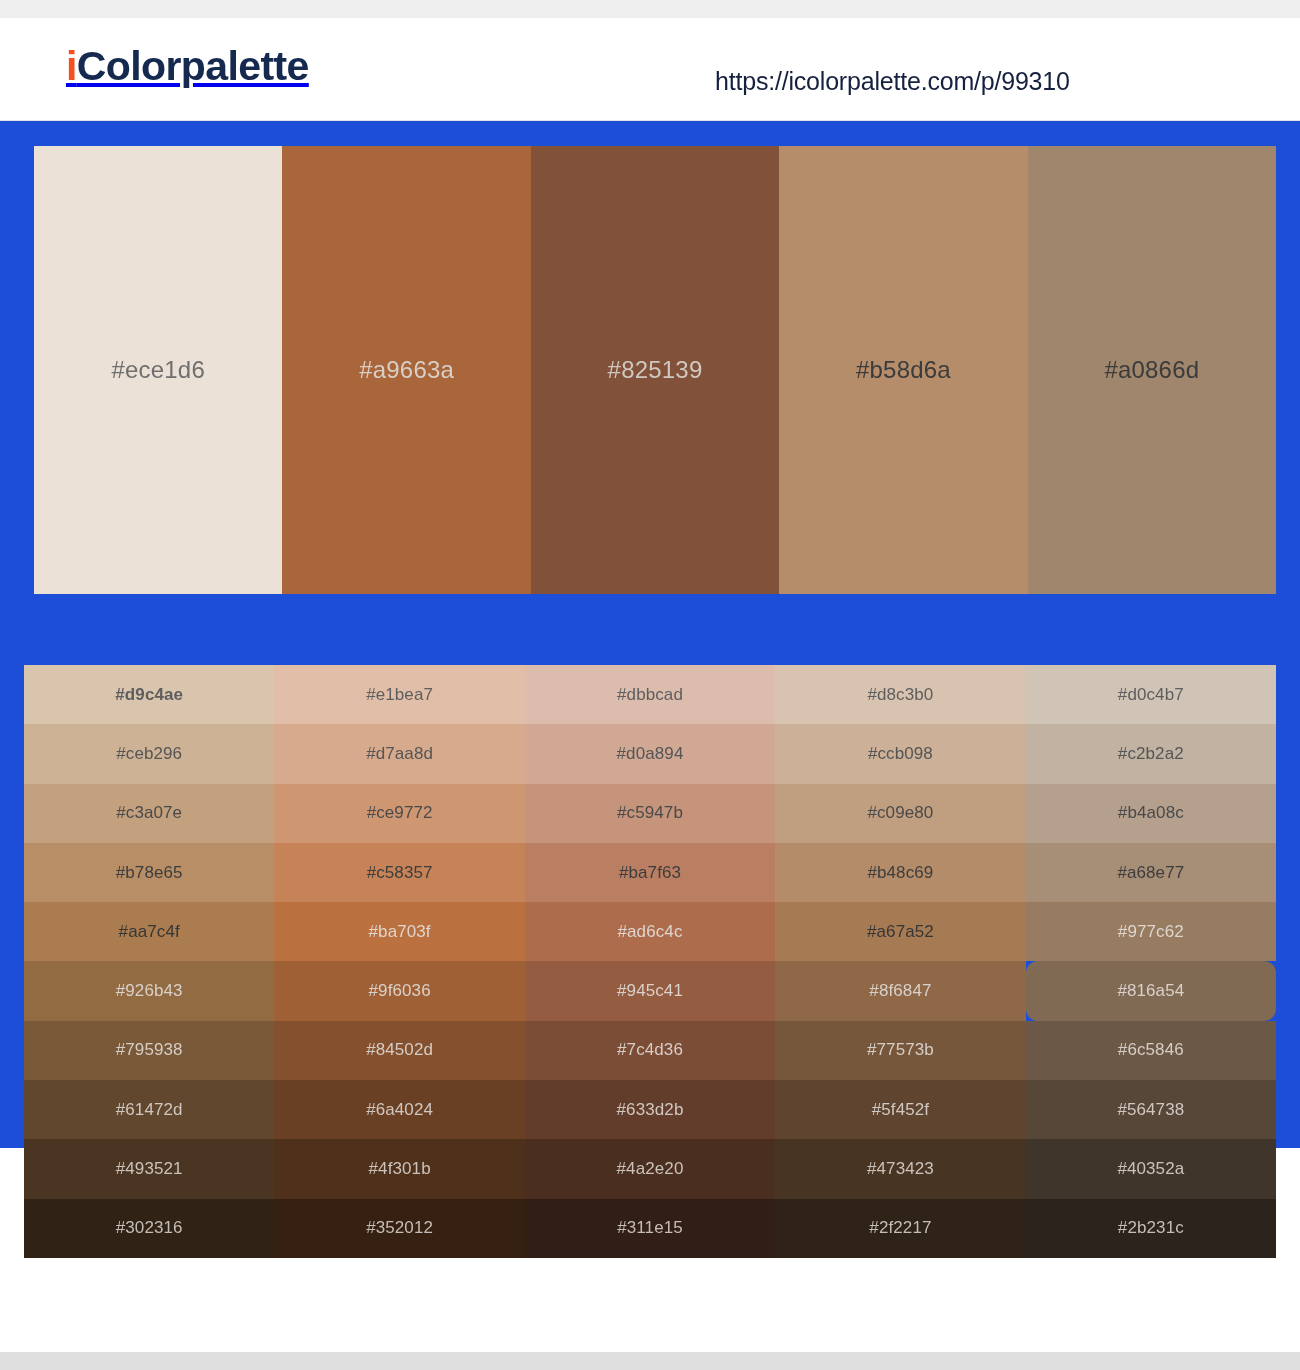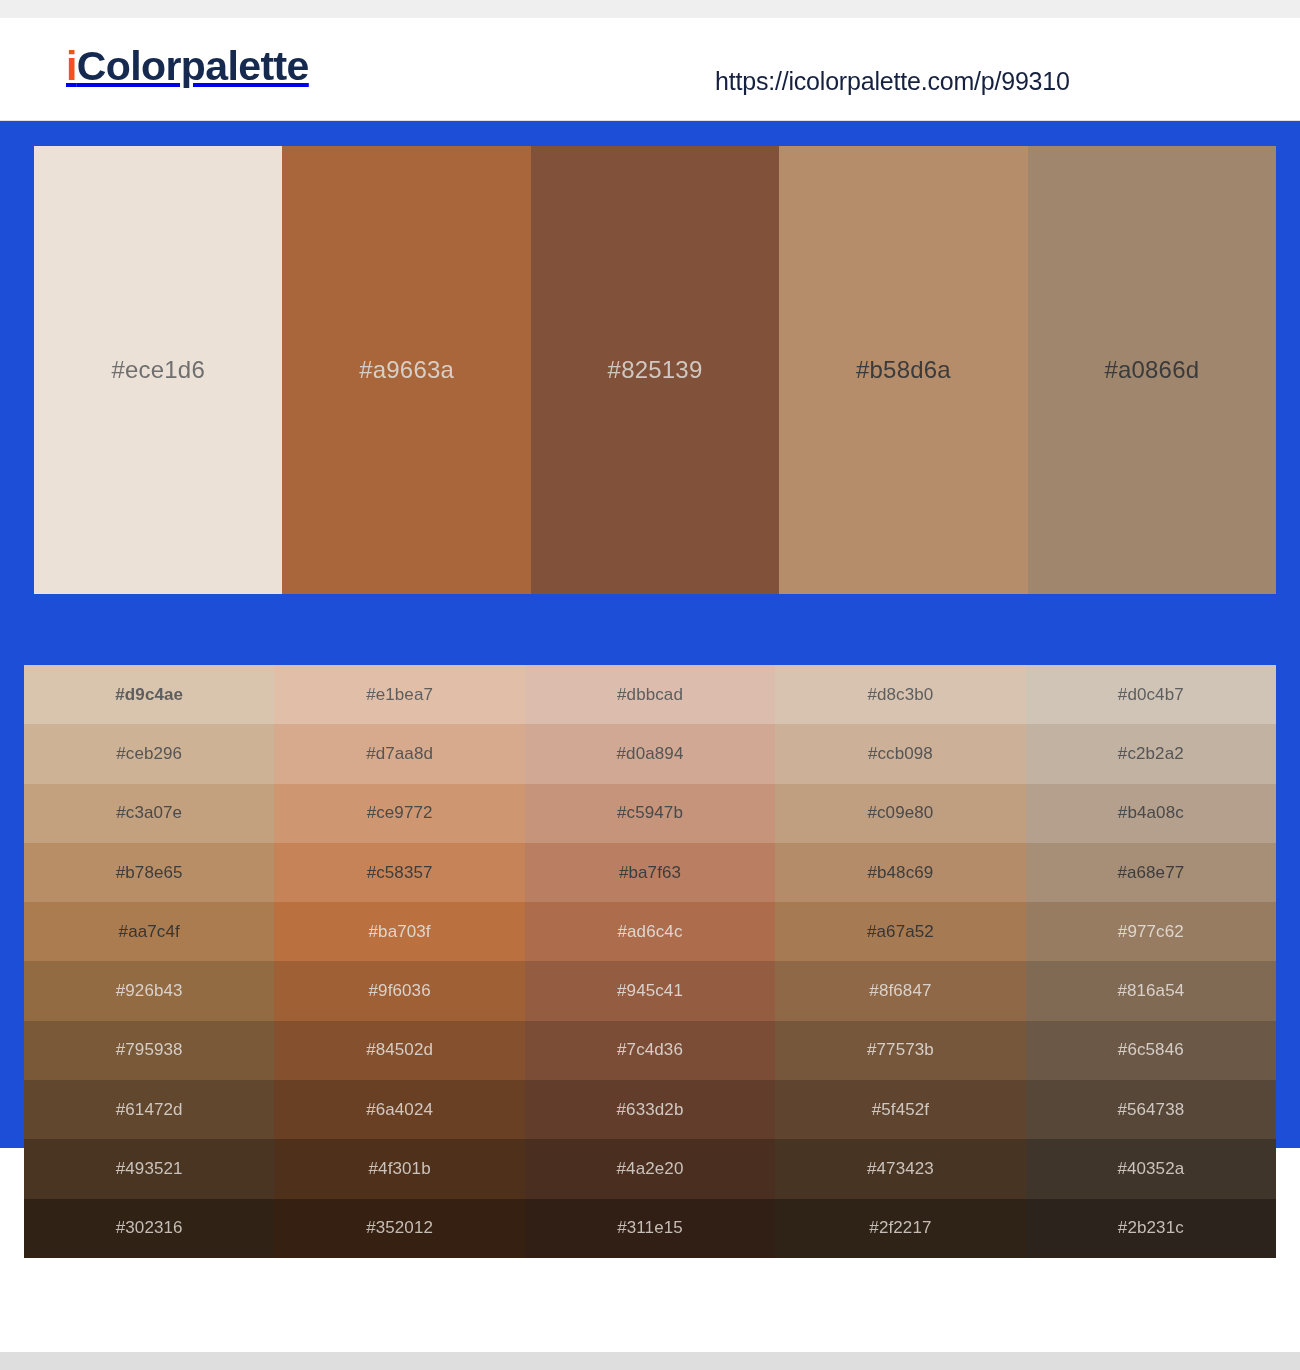--- a/index.html
+++ b/index.html
@@ -240,21 +240,21 @@
         </div>
         <div class="shade-cell" style="background: rgb(159, 96, 54);">
           <span style="color: rgb(217, 209, 202);">#9f6036</span>
         </div>
         <div class="shade-cell" style="background: rgb(148, 92, 65);">
           <span style="color: rgb(217, 209, 202);">#945c41</span>
         </div>
         <div class="shade-cell" style="background: rgb(143, 104, 71);">
           <span style="color: rgb(217, 209, 202);">#8f6847</span>
         </div>
-        <div class="shade-cell" style="background: rgb(129, 106, 84);">
+        <div class="shade-cell" style="background: rgb(129, 106, 84); border-radius: 12px;">
           <span style="color: rgb(217, 209, 202);">#816a54</span>
         </div>
       </div>
       <div class="shade-row">
         <div class="shade-cell" style="background: rgb(121, 89, 56);">
           <span style="color: rgb(213, 205, 198);">#795938</span>
         </div>
         <div class="shade-cell" style="background: rgb(132, 80, 45);">
           <span style="color: rgb(213, 205, 198);">#84502d</span>
         </div>

